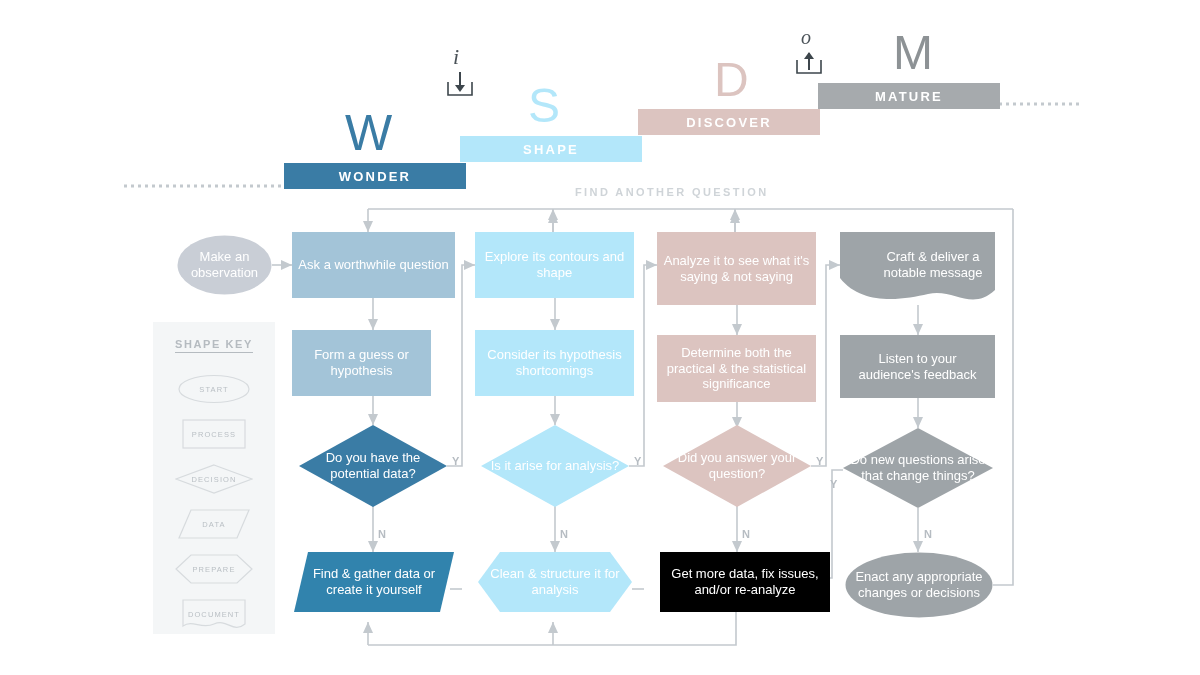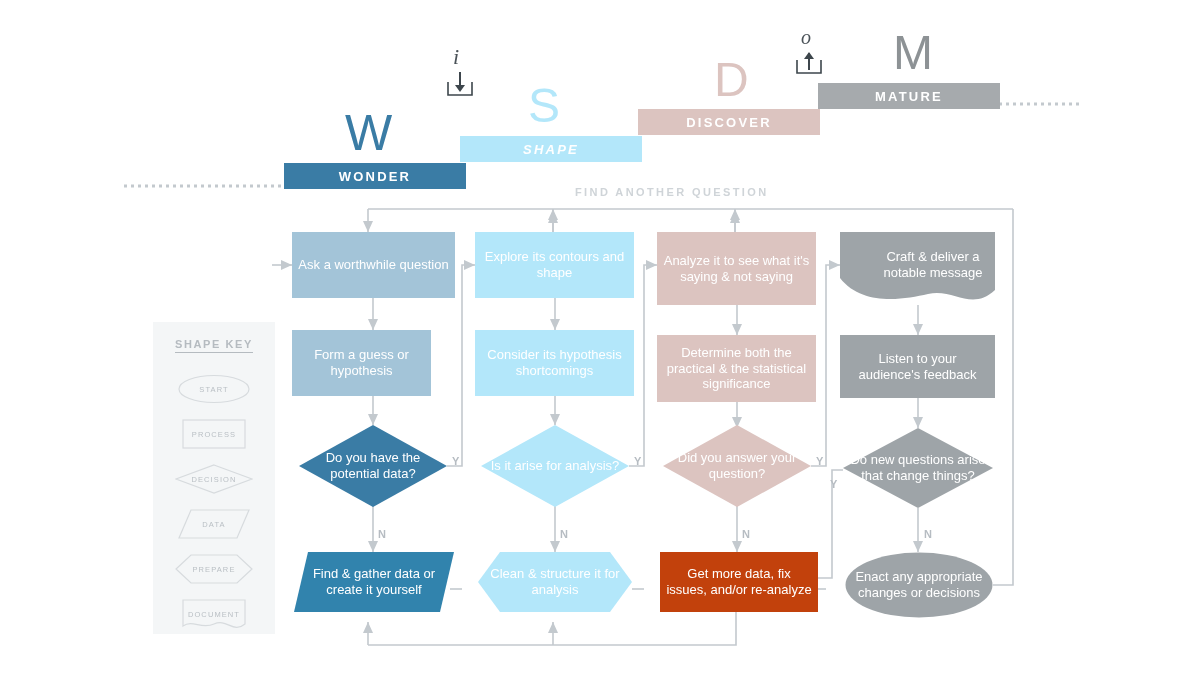--- a/index.html
+++ b/index.html
@@ -140,21 +140,21 @@
 
       <path d="M843,470 L832,470 L832,578 L800,578" marker-end="url(#arrL)"></path>
     </g>
   </svg>
 
   <div class="stair" style="left:284px;top:163px;width:182px;height:26px;background:#3a7ca5;">
     <span class="stair-label">WONDER</span>
   </div>
   <div class="bigletter" style="left:345px;top:108px;font-size:50px;color:#3a7ca5;">W</div>
 
-  <div class="stair" style="left:460px;top:136px;width:182px;height:26px;background:#b3e7fa;font-style:italic;">
+  <div class="stair" style="left:460px;top:136px;width:182px;height:26px;background:#b3e7fa;">
     <span class="stair-label">SHAPE</span>
   </div>
   <div class="bigletter" style="left:528px;top:82px;font-size:48px;color:#b3e7fa;">S</div>
 
   <div class="stair" style="left:638px;top:109px;width:182px;height:26px;background:#dcc4c0;">
     <span class="stair-label">DISCOVER</span>
   </div>
   <div class="bigletter" style="left:714px;top:56px;font-size:48px;color:#dcc4c0;">D</div>
 
   <div class="stair" style="left:818px;top:83px;width:182px;height:26px;background:#a6aaad;">
@@ -221,20 +221,26 @@
     </div>
 
     <div class="sk-item" style="top:277px;">
       <svg width="74" height="32" style="position:absolute;left:0;top:0;">
         <path d="M6,1 L68,1 L68,25 C56,35 50,19 37,25 C24,31 16,20 6,27 Z" fill="none" stroke="#d7dbde" stroke-width="1.2"></path>
       </svg>
       <span class="sk-lab">DOCUMENT</span>
     </div>
   </div>
 
+  <div class="node shape-ellipse" style="left:177px;top:235px;width:95px;height:60px;">
+    <svg class="fill" viewBox="0 0 95 60" preserveAspectRatio="none">
+      <ellipse cx="47.5" cy="30" rx="47" ry="29.5" fill="#c9ced6"></ellipse>
+    </svg>
+    <span class="nlabel">Make an observation</span>
+  </div>
 
   <div class="node shape-rect" style="left:292px;top:232px;width:163px;height:66px;background:#a3c4d8;">
     <span class="nlabel">Ask a worthwhile question</span>
   </div>
 
   <div class="node shape-rect" style="left:292px;top:330px;width:139px;height:66px;background:#a3c4d8;align-items:center;">
     <span class="nlabel">Form a guess or hypothesis</span>
   </div>
 
   <div class="node shape-diamond" style="left:299px;top:425px;width:148px;height:82px;">
@@ -287,21 +293,21 @@
     <span class="nlabel">Determine both the practical &amp;  the statistical significance</span>
   </div>
 
   <div class="node shape-diamond" style="left:663px;top:425px;width:148px;height:82px;">
     <svg class="fill" viewBox="0 0 148 82" preserveAspectRatio="none">
       <polygon points="74,0 148,41 74,82 0,41" fill="#dcc4c0"></polygon>
     </svg>
     <span class="nlabel">Did you answer your question?</span>
   </div>
 
-  <div class="node shape-rect" style="left:660px;top:552px;width:158px;height:60px;background:#c2410c;">
+  <div class="node shape-rect" style="left:660px;top:552px;width:170px;height:60px;background:#000000;">
     <span class="nlabel">Get more data, fix issues, and/or re-analyze</span>
   </div>
 
   <div class="yn" style="left:816px;top:455px;">Y</div>
   <div class="yn" style="left:742px;top:528px;">N</div>
 
   <div class="node shape-doc" style="left:840px;top:232px;width:155px;height:73px;">
     <svg class="fill" viewBox="0 0 155 73" preserveAspectRatio="none">
       <path d="M0,0 L155,0 L155,58 C131,80 114,56 88,62 C62,68 22,74 0,46 Z" fill="#9ea4a8"></path>
     </svg>

